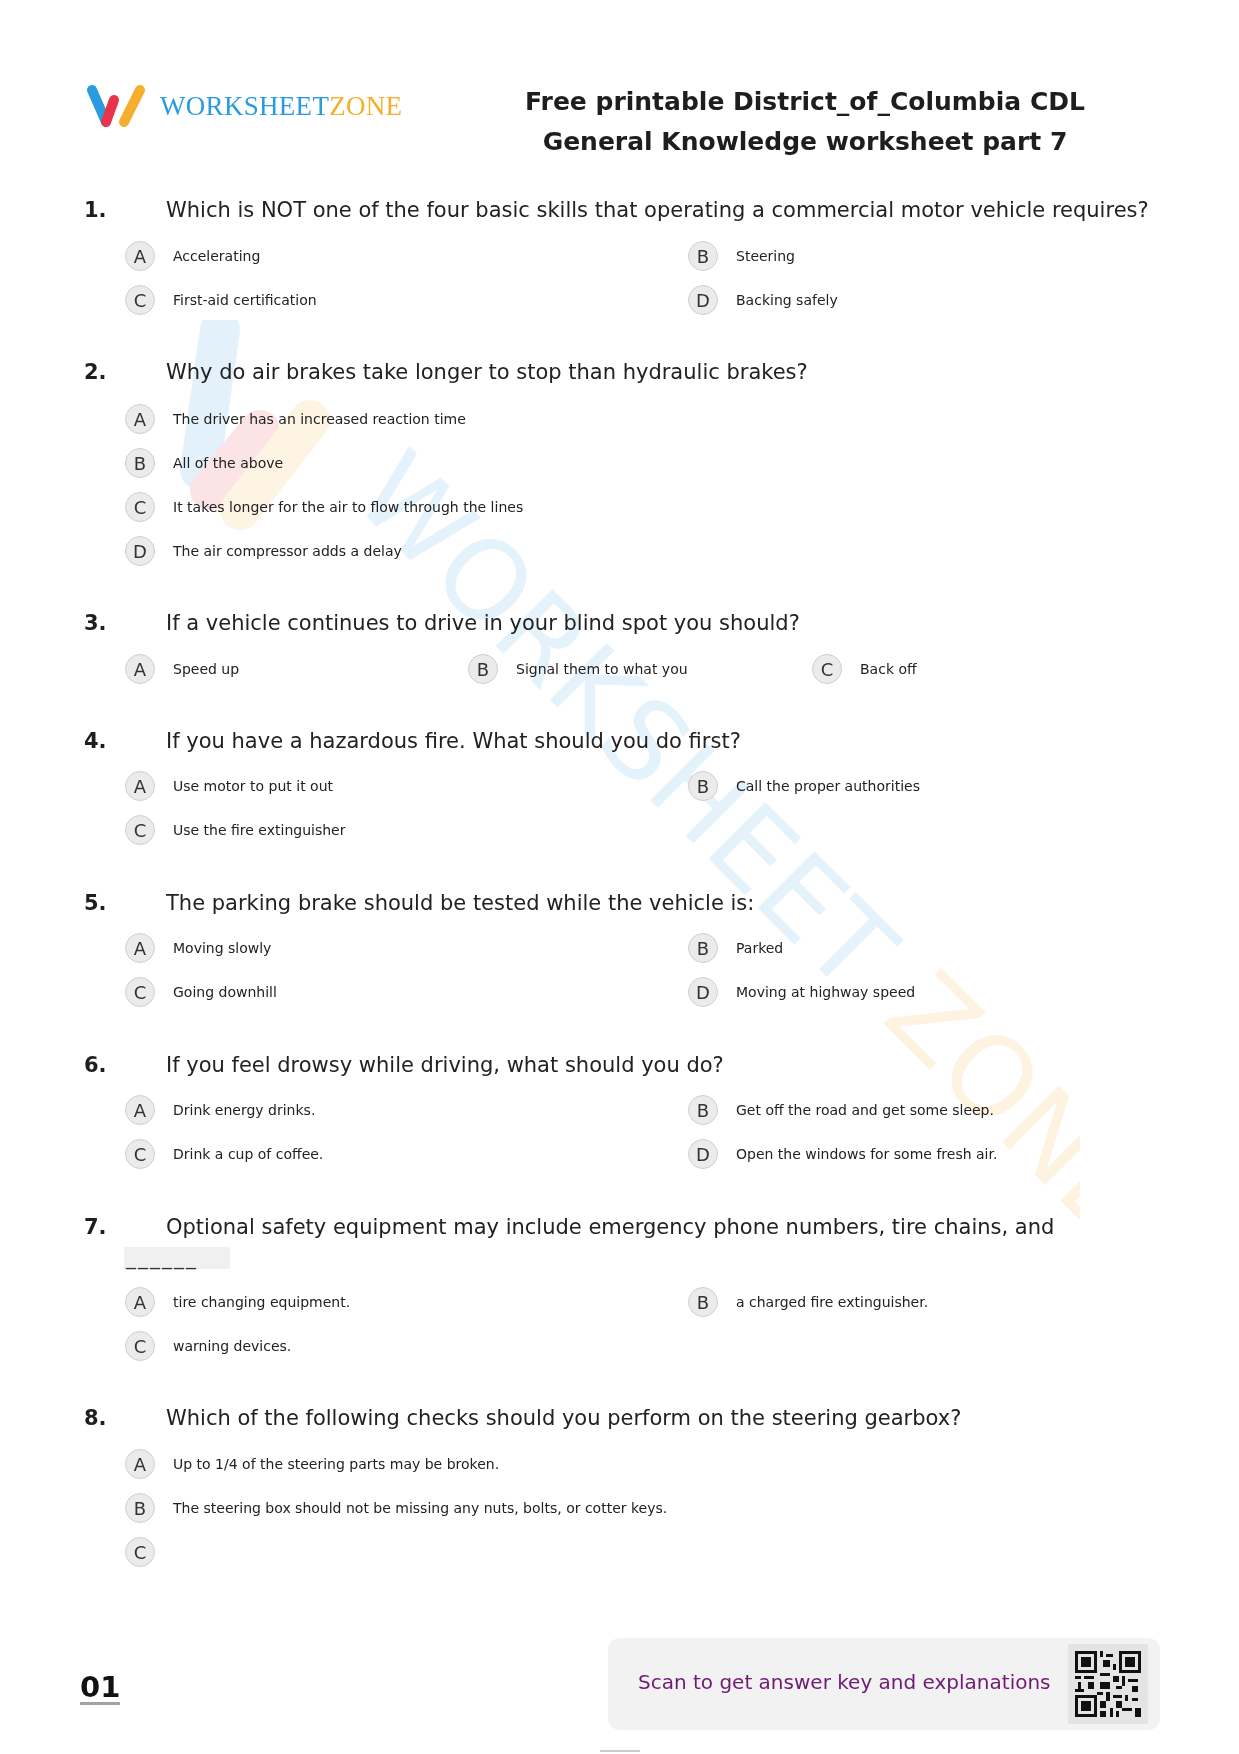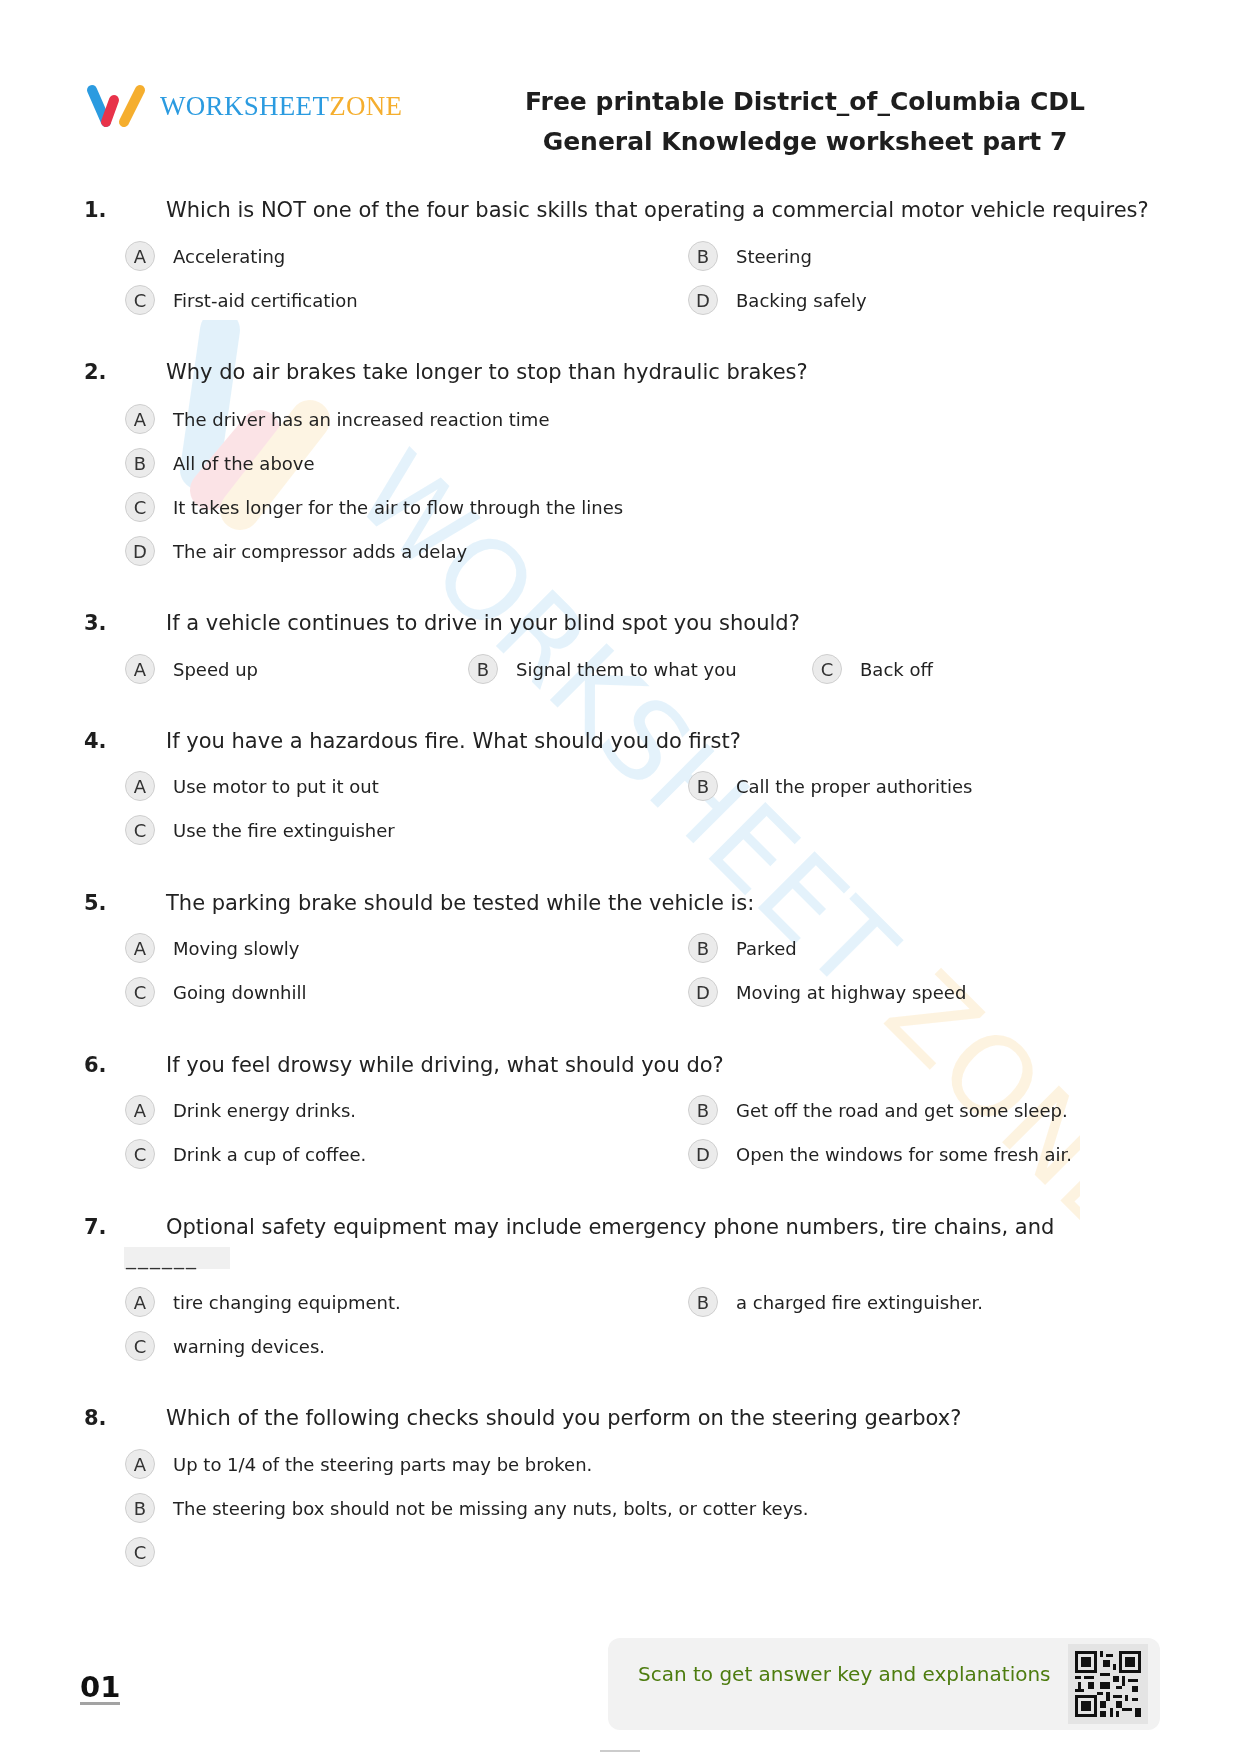--- a/index.html
+++ b/index.html
@@ -12,29 +12,29 @@
   .logo svg { width:66px; height:48px; }
   .logo-text { margin-left:10px; font-size:27px; font-family:Liberation Serif, serif; letter-spacing:0.3px; }
   .logo-text .w { color:#2b9be0; }
   .logo-text .z { color:#f5ae2e; }
 
   .title { position:absolute; left:500px; width:610px; top:82px; text-align:center; font-weight:bold; font-size:25px; line-height:40px; color:#1e1e1e; }
   .q-num { position:absolute; left:84px; font-weight:bold; font-size:21px; color:#1e1e1e; }
   .q-text { position:absolute; left:119px; font-size:21px; color:#222; white-space:nowrap;margin-left:47px; }
   .opt { position:absolute; display:flex; align-items:center; height:32px; }
   .opt .letter { width:30px; height:30px; border-radius:50%; background:#ebebeb; border:1px solid #cfcfcf; box-sizing:border-box; display:flex; align-items:center; justify-content:center; font-size:18px; color:#333; }
-  .opt .label { margin-left:18px; font-size:18px; color:#222; white-space:nowrap; }
+  .opt .label { margin-left:18px; font-size:14px; color:#222; white-space:nowrap; }
 
   .blank { position:absolute; left:124px; width:106px; height:22px; background:#f0f0f0; }
   .blank-text { position:absolute; left:126px; font-size:20px; letter-spacing:2px; color:#333; }
 
   .page-num { position:absolute; left:80px; top:1672px; font-weight:bold; font-size:29px; color:#111; border-bottom:3px solid #a3a3a3; line-height:30px; padding-bottom:0px; }
 
   .scan-box { position:absolute; left:608px; top:1638px; width:552px; height:92px; background:#f2f2f2; border-radius:12px; }
-  .scan-text { position:absolute; left:30px; top:24px; font-size:20px; color:#4d7c0f; white-space:nowrap; }
+  .scan-text { position:absolute; left:30px; top:32px; font-size:20px; color:#701a75; white-space:nowrap; }
   .qr { position:absolute; right:12px; top:6px; width:80px; height:80px; background:#e4e4e4; display:flex; align-items:center; justify-content:center; }
   .qr svg { width:66px; height:66px; }
   .bottom-line { position:absolute; left:600px; top:1750px; width:40px; height:2px; background:#ccc; }
 </style>
 </head>
 <body>
 
 <div class="page">
 
   <svg class="watermark" viewBox="0 0 900 900">

